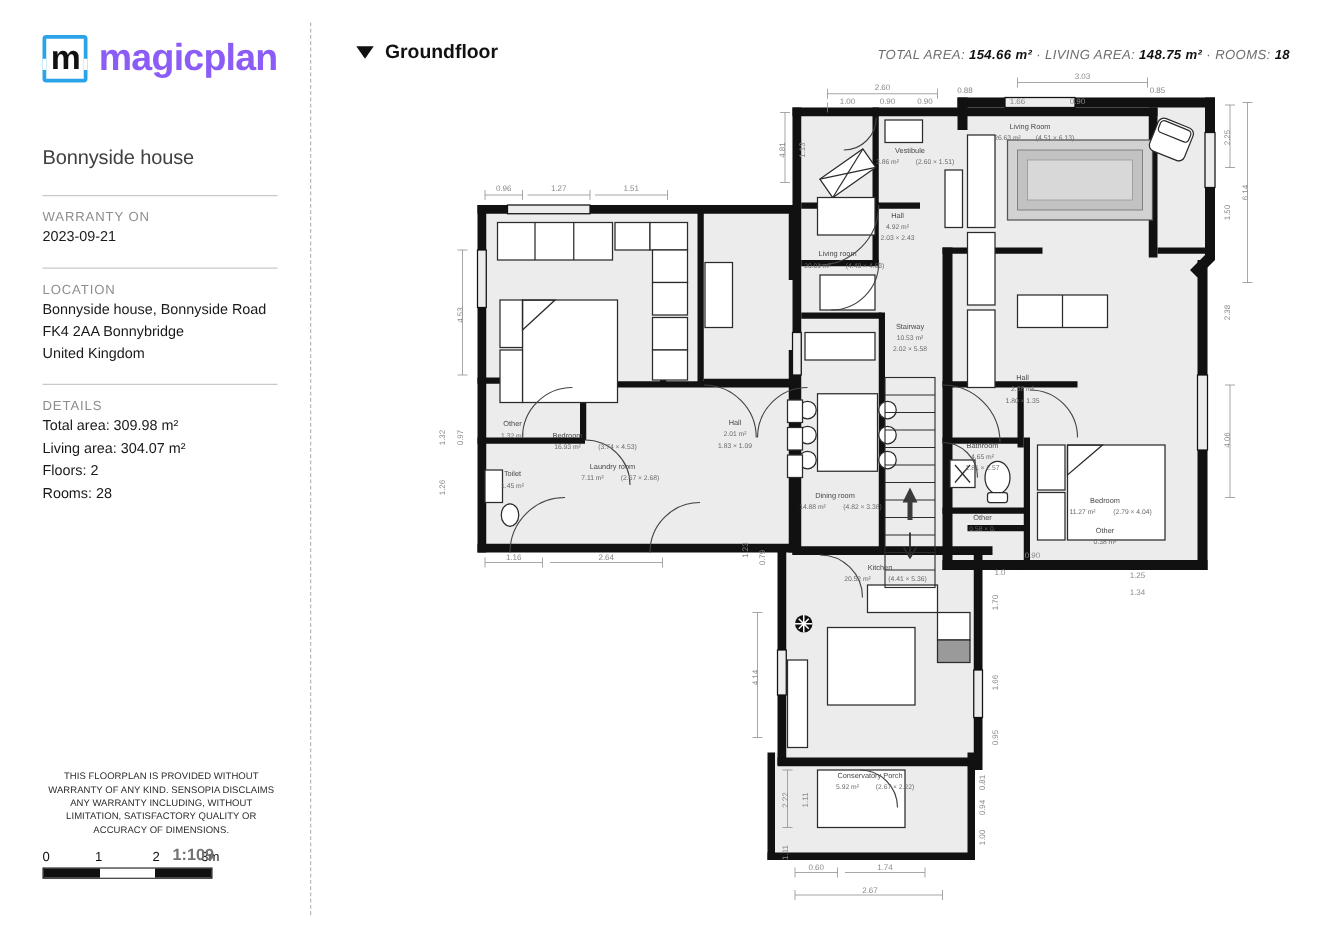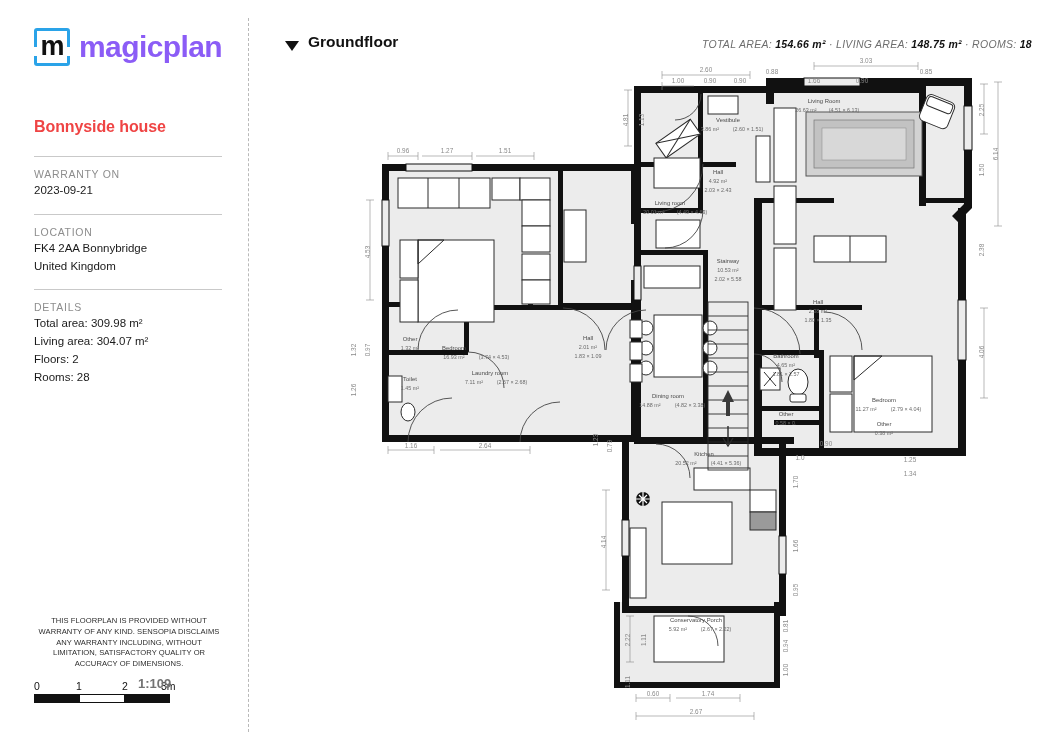--- a/index.html
+++ b/index.html
@@ -68,22 +68,22 @@
   }
   .logo-word {
     font-size: 30px;
     font-weight: 600;
     letter-spacing: -0.6px;
     color: #8b5cf6;
   }
 
   .doc-title {
     font-size: 16px;
-    font-weight: 700;
-    color: #ef4444;
+    font-weight: 400;
+    color: #404040;
     margin: 0 0 20px 0;
     letter-spacing: -0.1px;
   }
   .hr {
     height: 1px;
     background: #c9c9c9;
     margin: 0 0 11px 0;
   }
   .block { margin-bottom: 14px; }
   .block-label {
@@ -139,21 +139,21 @@
     font-size: 13px;
     font-weight: 700;
     color: #737373;
   }
 
   
   #floor-header {
     position: absolute;
     left: 285px; top: 33px;
     display: flex;
-    align-items: flex-end;
+    align-items: center;
     gap: 9px;
   }
   .caret {
     width: 0; height: 0;
     border-left: 7px solid transparent;
     border-right: 7px solid transparent;
     border-top: 10px solid #111;
   }
   #floor-name {
     font-size: 15.5px;
@@ -198,20 +198,21 @@
 
     <div class="hr"></div>
     <div class="block">
       <div class="block-label">WARRANTY ON</div>
       <div class="block-value">2023-09-21</div>
     </div>
 
     <div class="hr"></div>
     <div class="block">
       <div class="block-label">LOCATION</div>
+      <div class="block-value">Bonnyside house, Bonnyside Road</div>
       <div class="block-value">FK4 2AA Bonnybridge</div>
       <div class="block-value">United Kingdom</div>
     </div>
 
     <div class="hr"></div>
     <div class="block">
       <div class="block-label">DETAILS</div>
       <div class="block-value">Total area: 309.98 m²</div>
       <div class="block-value">Living area: 304.07 m²</div>
       <div class="block-value">Floors: 2</div>

